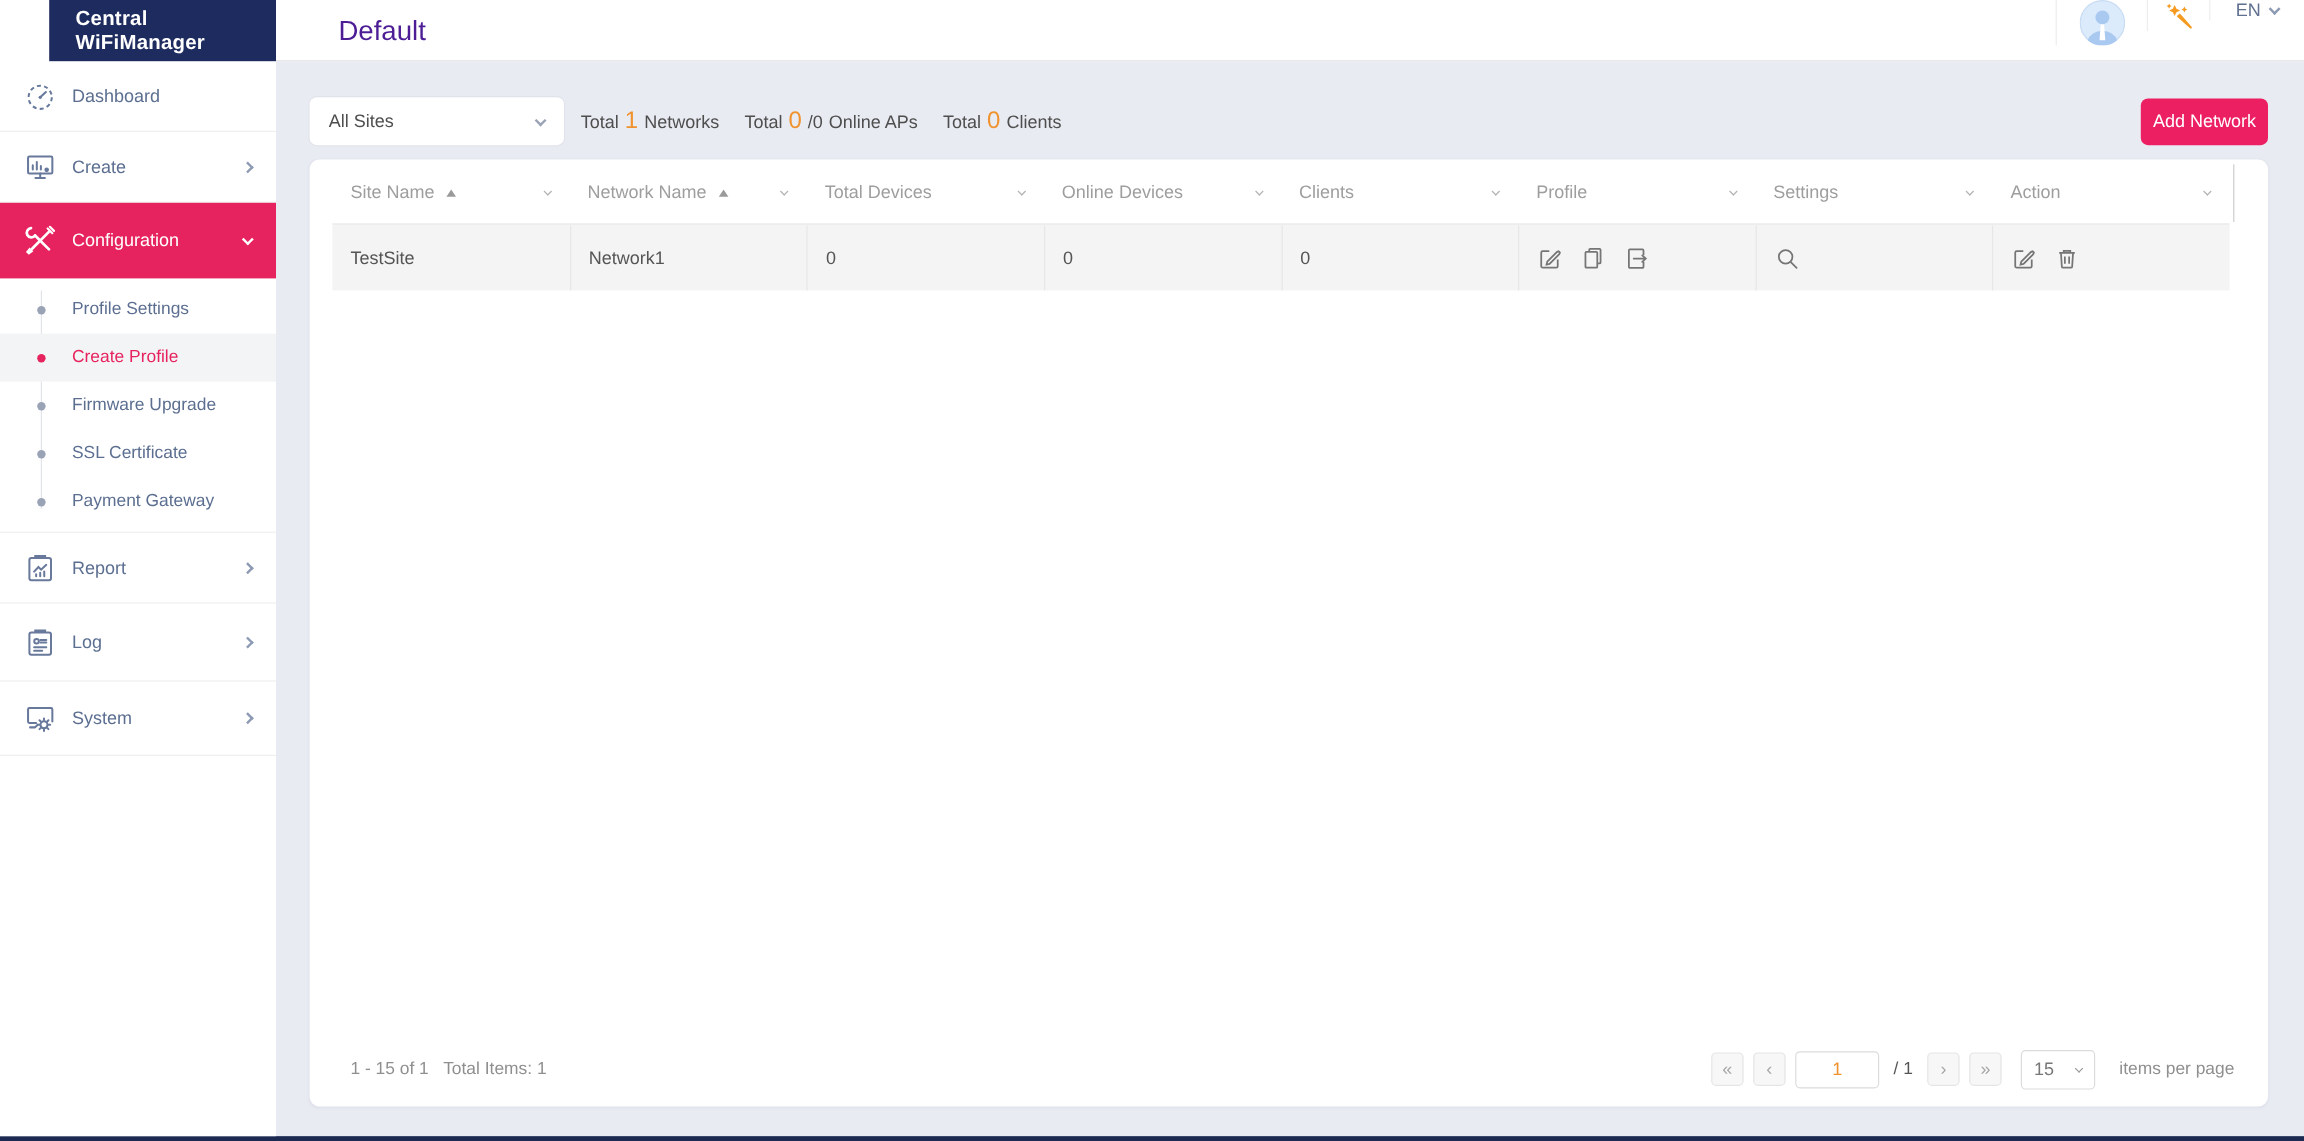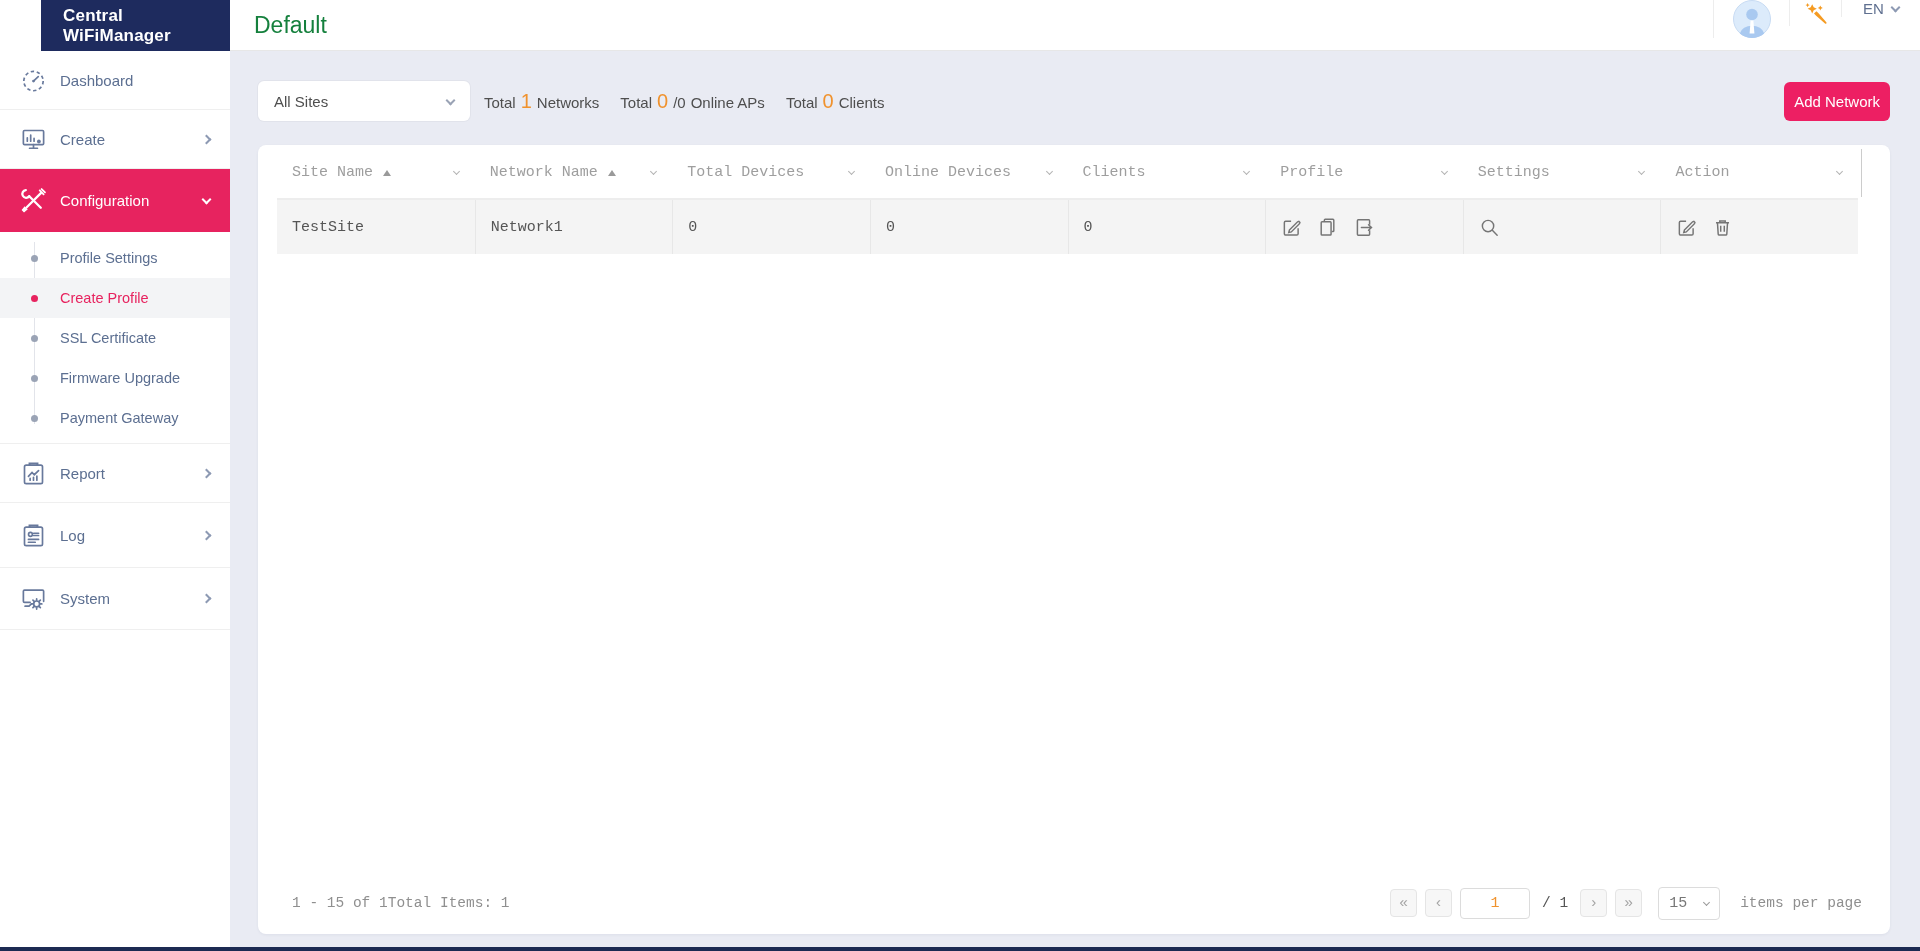--- a/index.html
+++ b/index.html
@@ -35,60 +35,60 @@
           border-bottom:2px solid currentColor; }
   .chev.right { transform:rotate(-45deg); }
   .chev.down  { transform:rotate(45deg); margin-top:-3px; }
   .chev.sm { width:5px; height:5px; border-width:1.5px; color:#b3b3b3; }
   .tri-up { display:inline-block; width:0; height:0; border-left:4.5px solid transparent;
             border-right:4.5px solid transparent; border-bottom:6px solid #9a9a9a; margin-left:10px; }
 
   
   .topbar { position:absolute; left:230px; top:0; right:0; height:51px; background:#ffffff;
             border-bottom:1px solid #e7e7e7; display:flex; align-items:center; z-index:2; }
-  .page-title { margin-left:24px; font-size:23px; color:#15803d; }
+  .page-title { margin-left:52px; font-size:23px; color:#4c1d95; }
   .topbar-right { margin-left:auto; display:flex; align-items:flex-start; height:100%; }
   .tb-sec { display:flex; align-items:center; justify-content:center; border-left:1px solid #ededed; cursor:pointer; }
   .sec-avatar { width:76px; } .sec-wand { width:52px; } .sec-lang { width:79px; color:#5f7090; font-size:15px; }
   .sec-lang .chev { margin-left:8px; color:#8d9ab3; margin-top:-2px; }
 
   
   .content { position:absolute; left:230px; top:51px; right:0; bottom:0; padding:30px 30px 0 28px; }
   .toolbar-row { display:flex; align-items:center; height:40px; }
   .site-select { width:212px; height:40px; background:#ffffff; border-radius:6px;
                  display:flex; align-items:center; padding:0 16px; font-size:15px; color:#4e4e4e;
                  box-shadow:0 0 0 1px rgba(0,0,0,0.03); cursor:pointer; }
   .site-select .chev { margin-left:auto; color:#9aa3b5; margin-top:-2px; }
   .stats { display:flex; align-items:center; margin-left:14px; color:#4e4e4e; font-size:15px; }
   .stat { display:flex; align-items:baseline; white-space:nowrap; margin-right:21px; }
   .stat .num { color:#f0922d; font-size:20px; margin:0 5px; }
   .stat .extra { margin-right:5px; }
   .btn-add { margin-left:auto; margin-right:0; background:#ed1f63; color:#ffffff; border:none;
              font-family:inherit; font-size:15px; padding:0 10px; height:39px; border-radius:6px; cursor:pointer; }
 
   
-  .card { position:relative; margin-top:24px; background:#ffffff; border-radius:8px; height:789px;
-          box-shadow:0 1px 3px rgba(40,50,80,0.06);font-family:Liberation Mono, monospace; }
+  .card { position:relative; margin-top:12px; background:#ffffff; border-radius:8px; height:789px;
+          box-shadow:0 1px 3px rgba(40,50,80,0.06); }
   .tbl { margin:0 32px 0 19px; padding-top:2px; }
   .thead { display:grid; grid-template-columns:repeat(8,1fr); height:53px; border-bottom:2px solid #ededed; }
   .th { display:flex; align-items:center; padding:0 16px 0 15px; color:#9e9e9e; font-size:15px; }
   .th .thr { margin-left:auto; }
   .trow { display:grid; grid-template-columns:repeat(8,1fr); height:54px; background:#f4f4f4; }
   .td { display:flex; align-items:center; padding:0 14px 0 15px; color:#555555; font-size:15px;
         border-left:1px solid #e7e7e7; }
   .td:first-child { border-left:none; }
   .td.icons { gap:15px; }
   .aicon { width:21px; height:21px; color:#757575; cursor:pointer; display:inline-flex; }
   .aicon svg { width:100%; height:100%; }
   .vscroll { position:absolute; top:4px; right:28px; width:1px; height:48px; background:#cccccc; }
 
   
   .tfoot { position:absolute; left:34px; right:28px; bottom:13px; height:36px;
            display:flex; align-items:center; color:#8f8f8f; font-size:14.5px; }
-  .range-group { display:flex; gap:0; }
+  .range-group { display:flex; gap:12px; }
   .pager { margin-left:auto; display:flex; align-items:center; gap:8px; }
   .pbtn { width:27px; height:28px; background:#f7f7f7; border:1px solid #e5e5e5; border-radius:4px;
           color:#a5a5a5; font-size:15px; display:flex; align-items:center; justify-content:center; cursor:pointer; }
   .pinput { width:70px; height:31px; border:1px solid #dcdcdc; border-radius:4px; text-align:center;
             color:#f0922d; font-size:15px; font-family:inherit; background:#ffffff; }
   .pslash { color:#555555; margin:0 4px; }
   .psize { width:62px; height:33px; border:1px solid #dcdcdc; border-radius:4px; background:#ffffff;
            display:flex; align-items:center; padding:0 10px; color:#777777; font-size:15px;
            margin-left:8px; cursor:pointer; }
   .psize .chev { margin-left:auto; color:#9a9a9a; margin-top:-2px; }
@@ -153,25 +153,25 @@
       <div class="sub-item">
         <span class="dot"></span>
         <span>Profile Settings</span>
       </div>
       <div class="sub-item active">
         <span class="dot"></span>
         <span>Create Profile</span>
       </div>
       <div class="sub-item">
         <span class="dot"></span>
+        <span>Firmware Upgrade</span>
+      </div>
+      <div class="sub-item">
+        <span class="dot"></span>
         <span>SSL Certificate</span>
-      </div>
-      <div class="sub-item">
-        <span class="dot"></span>
-        <span>Firmware Upgrade</span>
       </div>
       <div class="sub-item">
         <span class="dot"></span>
         <span>Payment Gateway</span>
       </div>
     </div>
 
     <div class="nav-item h59">
       <span class="ic">
         <svg viewBox="0 0 24 24" fill="none" stroke="currentColor" stroke-width="1.5">

